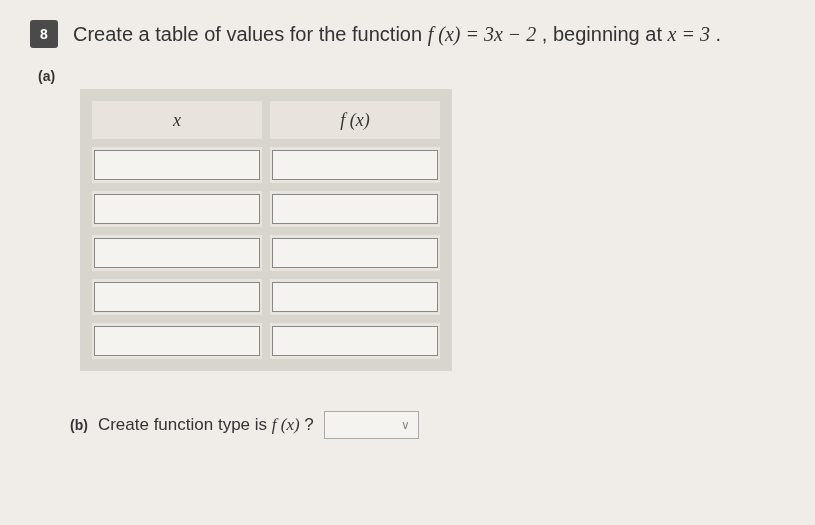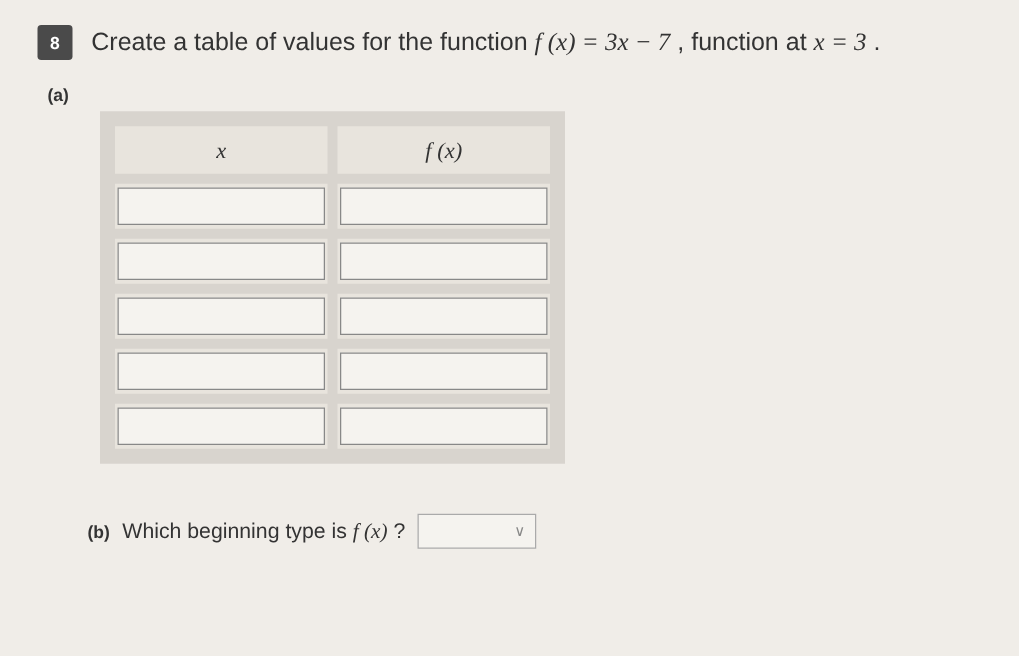--- a/index.html
+++ b/index.html
@@ -111,22 +111,22 @@
       color: #888;
     }
   </style>
 </head>
 <body>
 
 <div class="header-row">
   <div class="question-number">8</div>
   <div class="instruction">
     <span>Create a table of values for the function </span>
-    <span class="math-var">f (x) = 3x − 7</span>
-    <span>, function at </span>
+    <span class="math-var">f (x) = 3x − 2</span>
+    <span>, beginning at </span>
     <span class="math-var">x = 3</span>
     <span> .</span>
   </div>
 </div>
 
 <div class="part-label">(a)</div>
 
 <table class="values-table">
   <thead>
     <tr>
@@ -154,21 +154,21 @@
     <tr>
       <td><input class="cell-input" value="" style=""></td>
       <td><input class="cell-input" value="" style=""></td>
     </tr>
   </tbody>
 </table>
 
 <div class="part-b">
   <span class="part-b-label">(b)</span>
   <span>
-    <span>Which beginning type is </span>
+    <span>Create function type is </span>
     <span class="math-var">f (x)</span>
     <span>?</span>
   </span>
   <div class="dropdown">
     <span></span>
     <span class="chevron">∨</span>
   </div>
 </div>
 
 </body></html>

